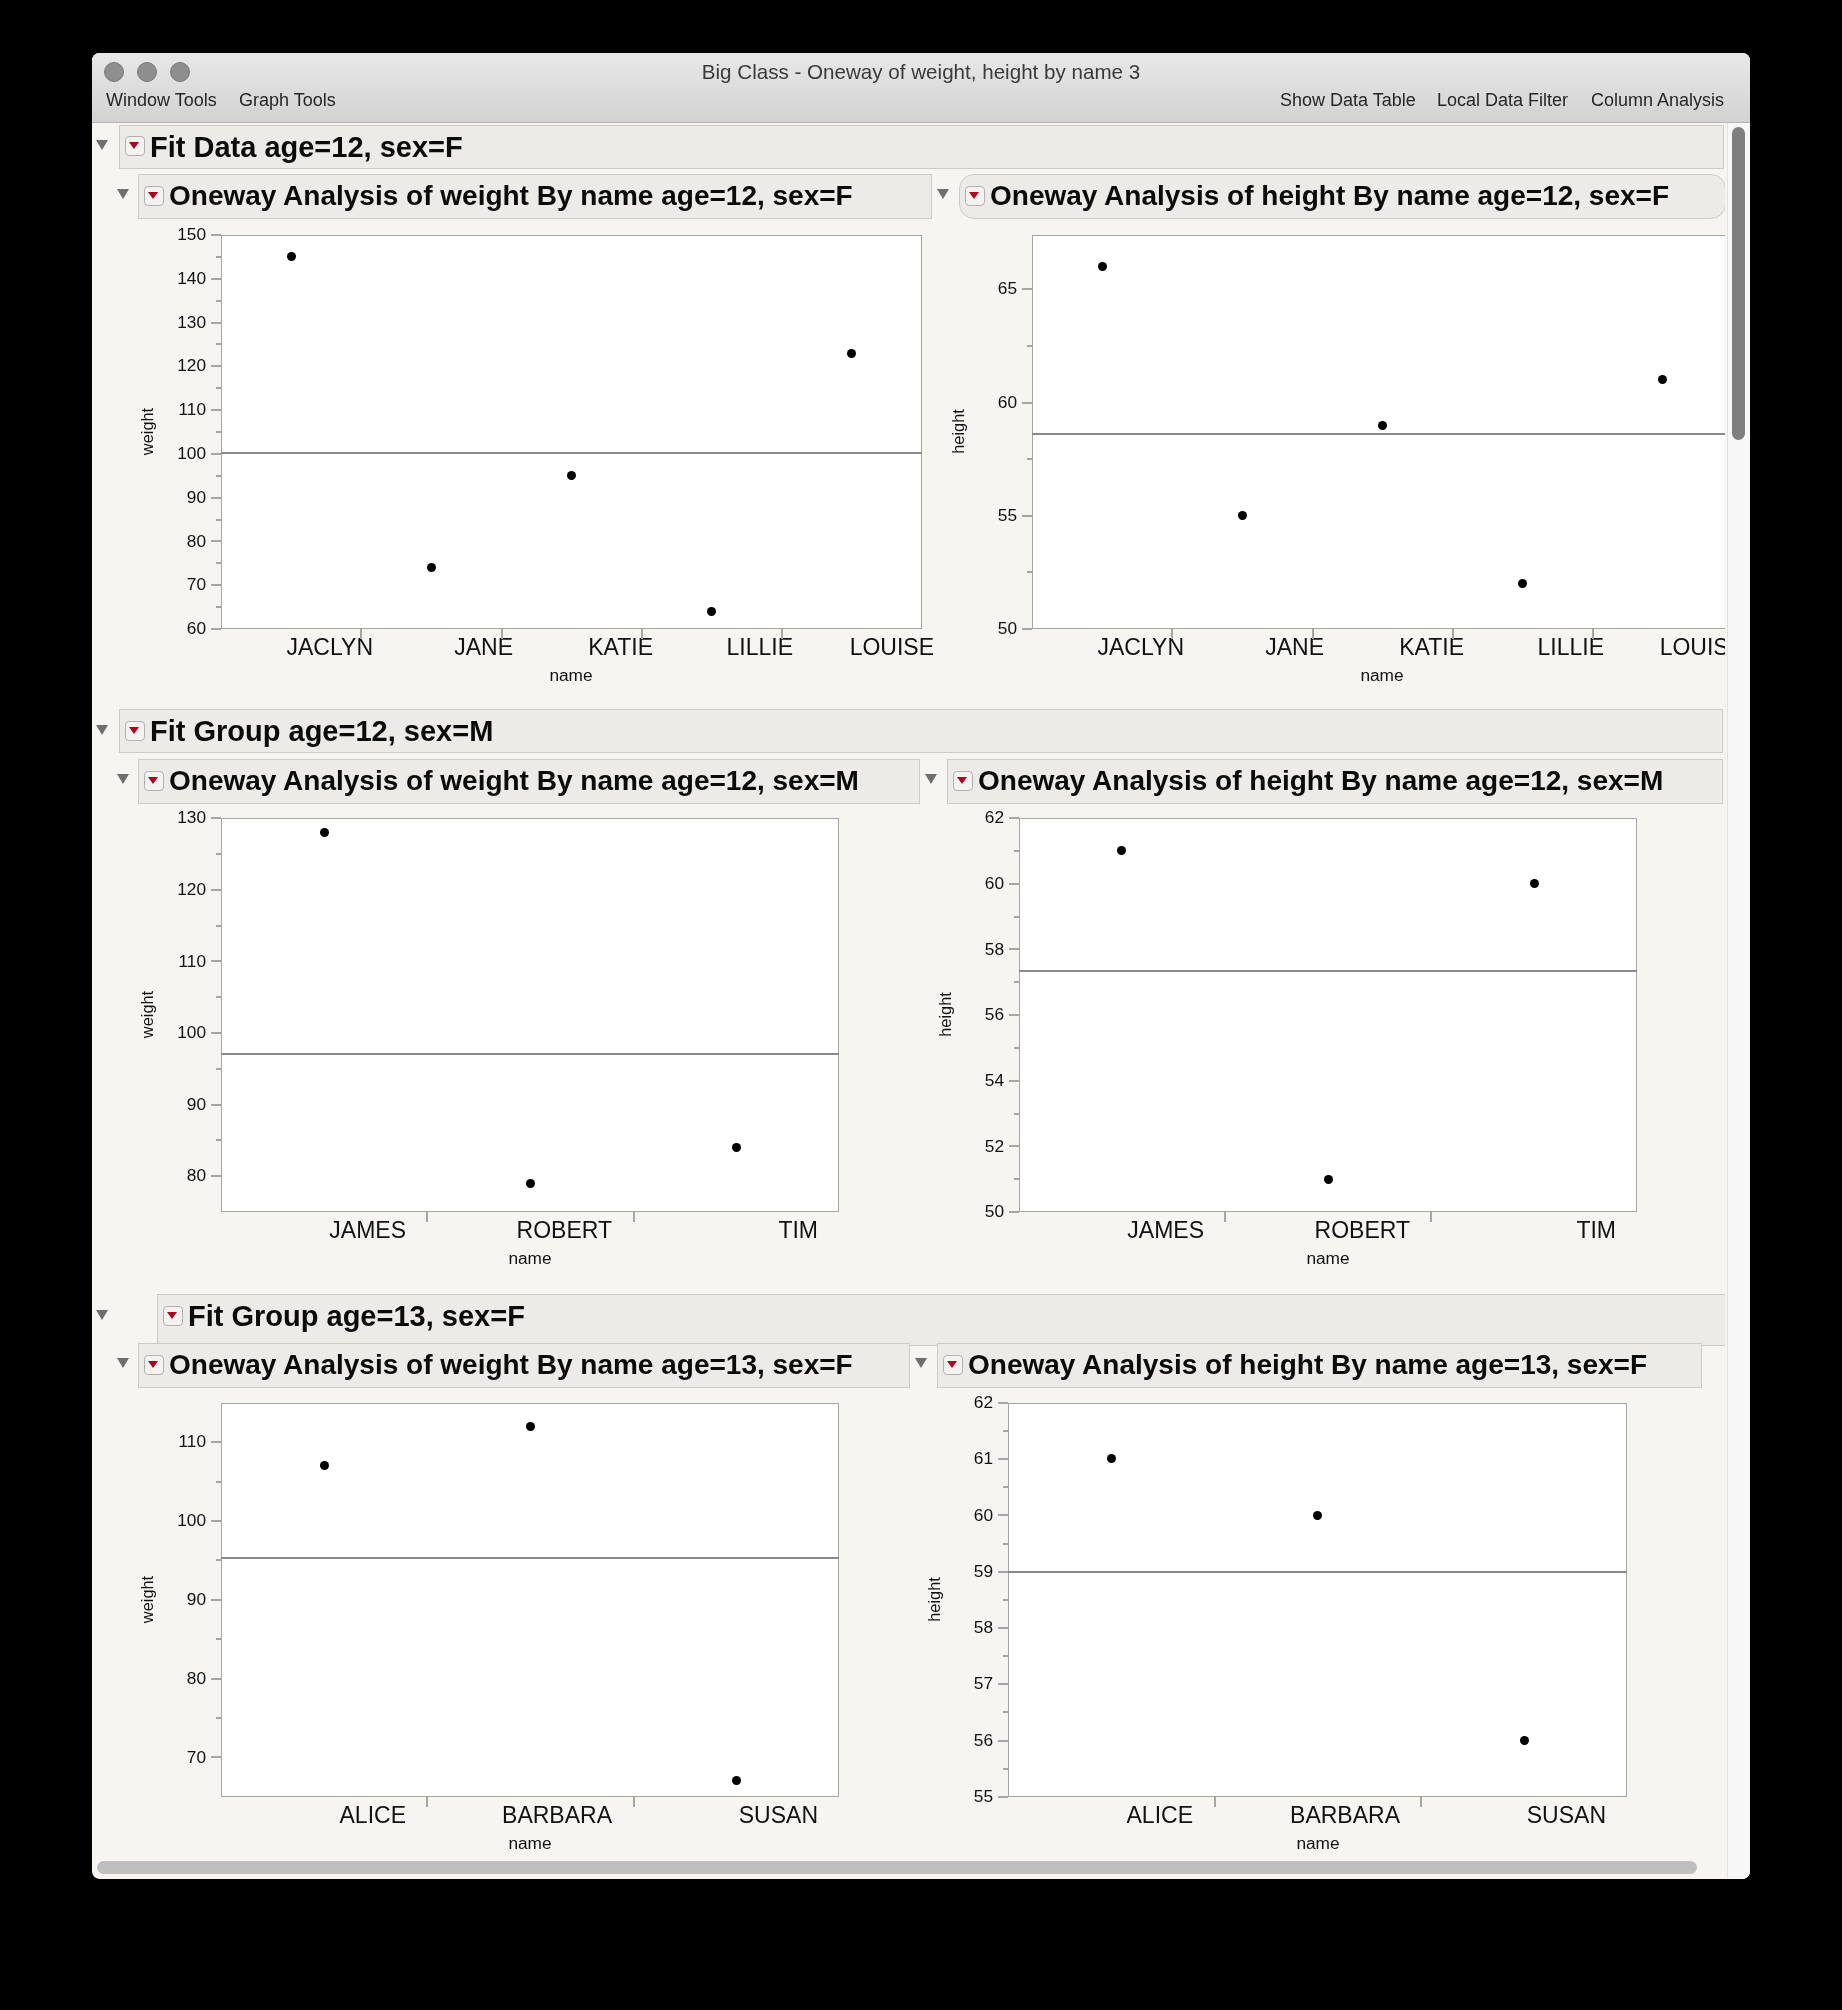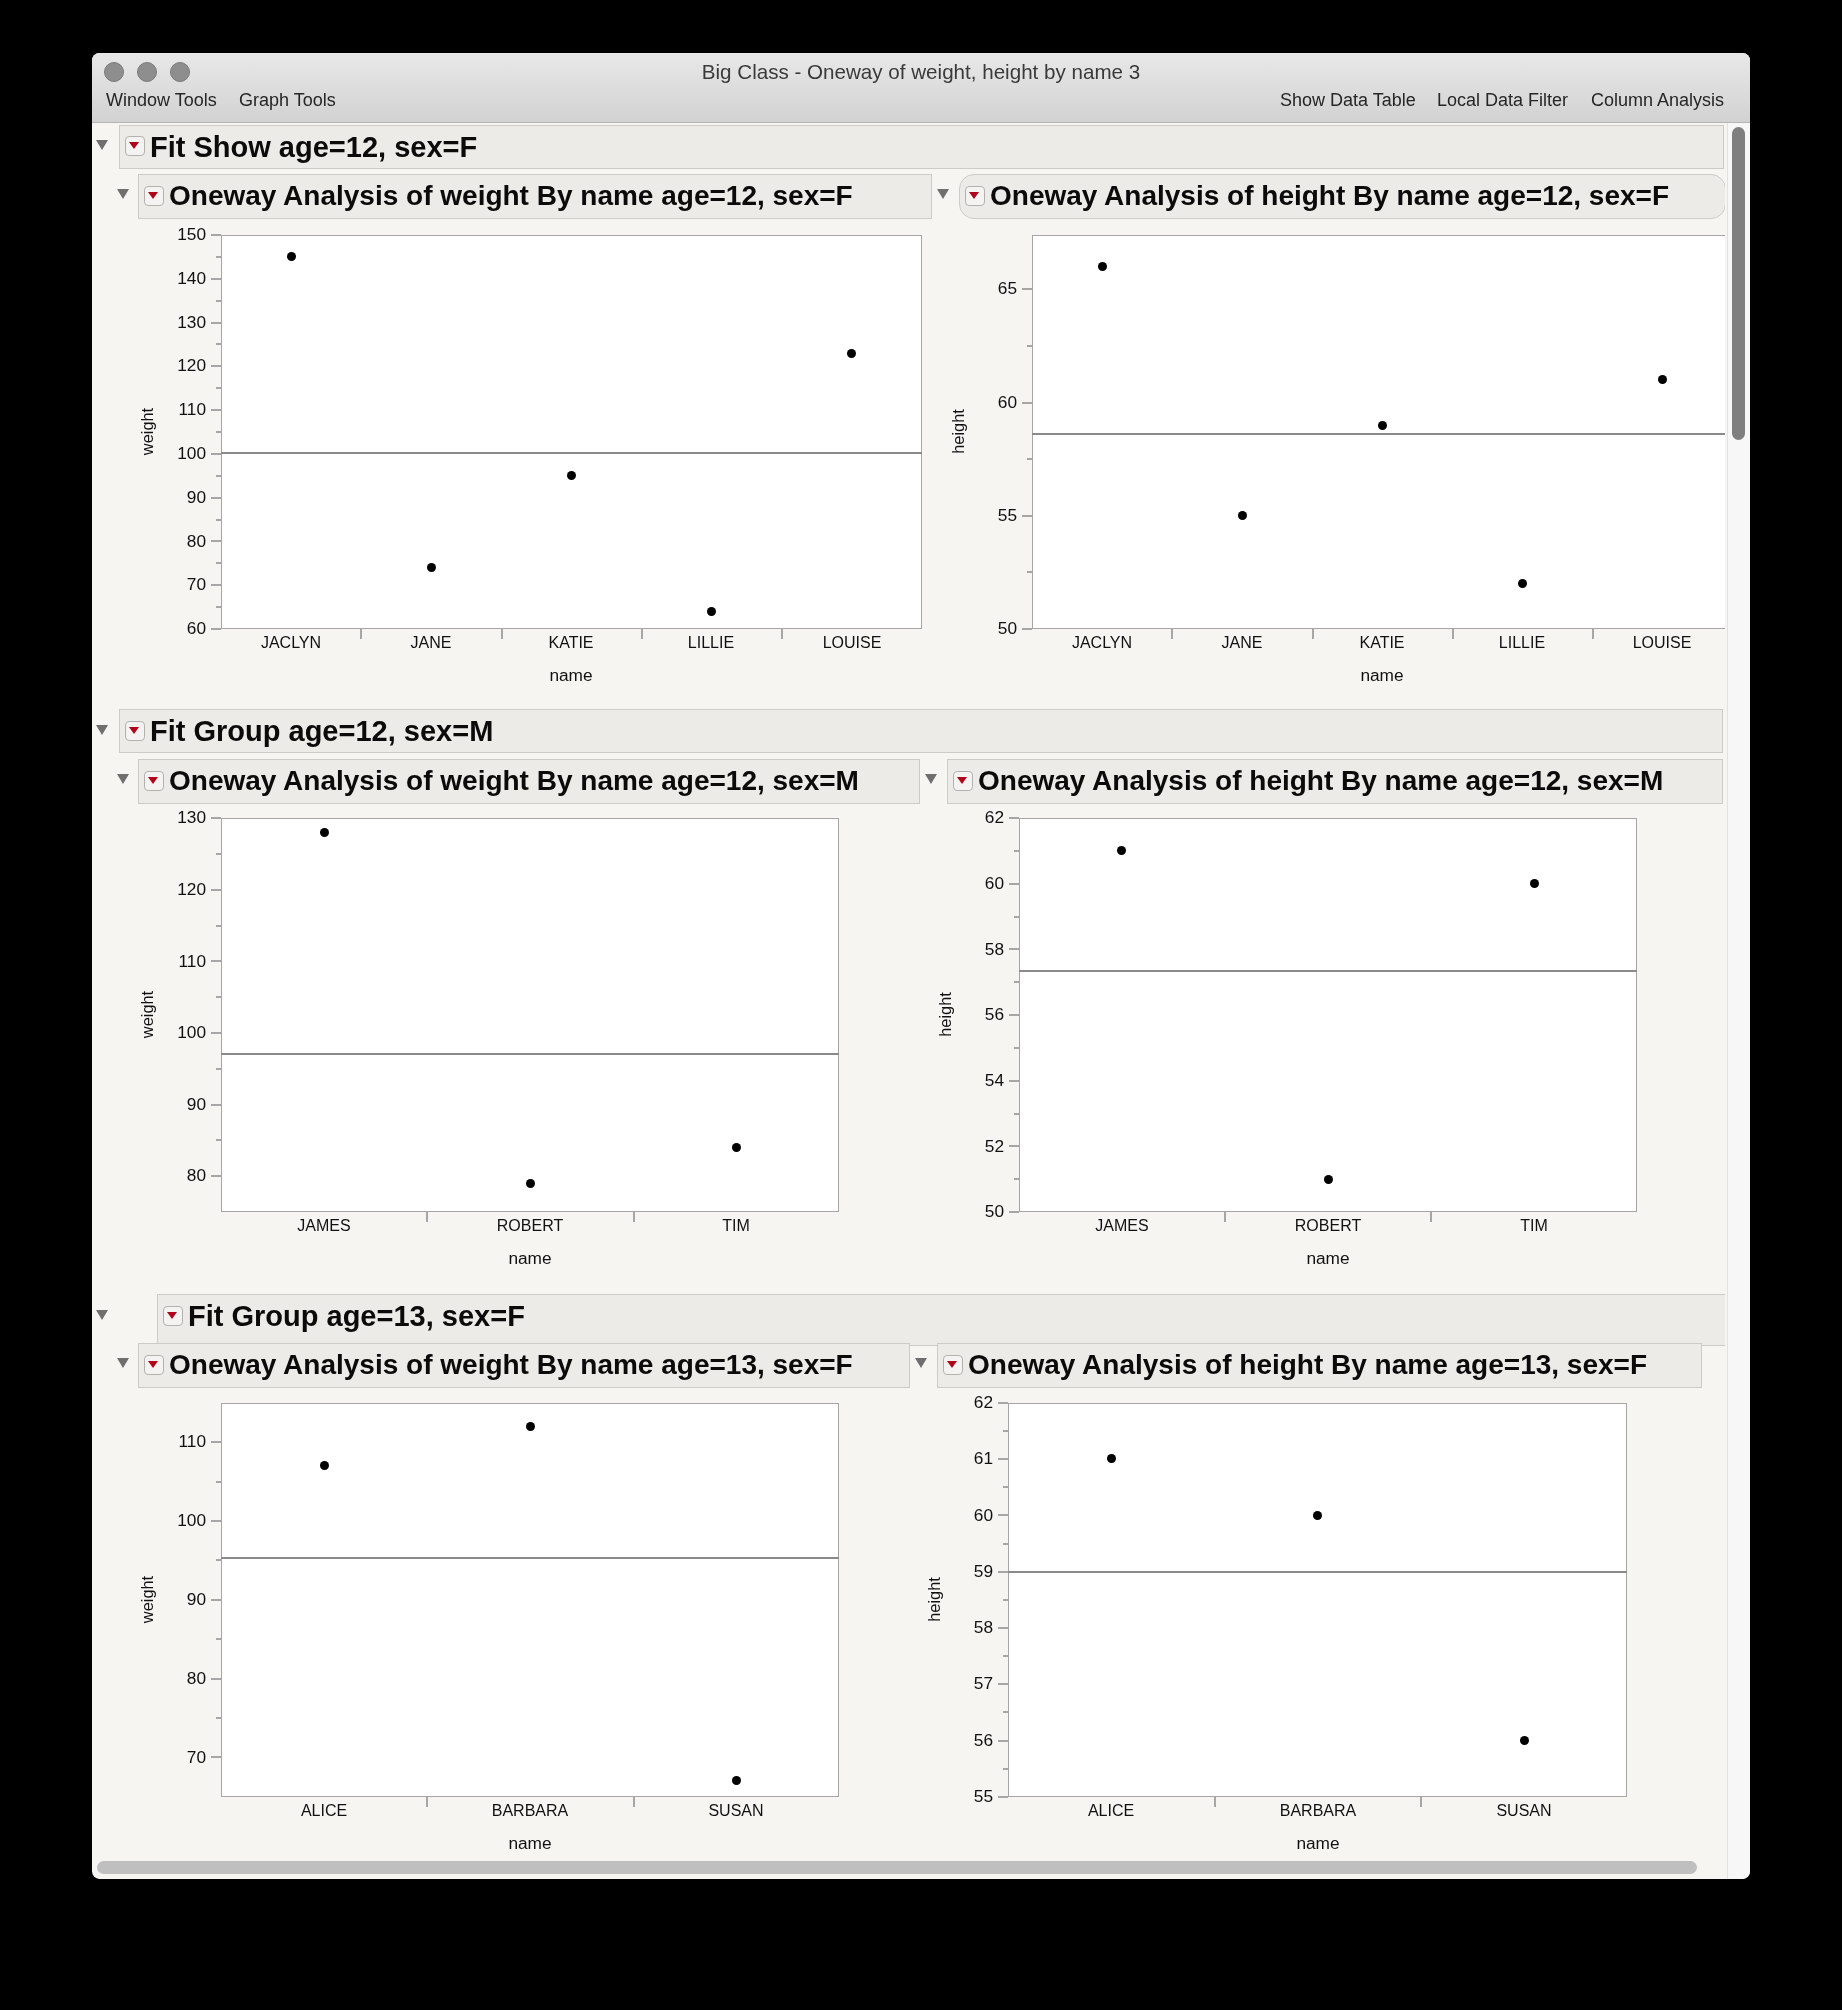--- a/index.html
+++ b/index.html
@@ -34,21 +34,21 @@
     content: ""; position: absolute; left: 2.5px; top: 5px; width: 0; height: 0;
     border-left: 5.8px solid transparent; border-right: 5.8px solid transparent; border-top: 7.4px solid #b0001a;
   }
   .hdr-text { position: absolute; font-weight: bold; white-space: nowrap; color: #0b0b0b; }
   .fit .hdr-text { font-size: 29px; }
   .ow .hdr-text { font-size: 28px; }
   .plot { position: absolute; background: #ffffff; border: 1.6px solid #a6a6a6; box-sizing: border-box; }
   .ytick-label { position: absolute; font-size: 17.3px; text-align: right; width: 49px; color: #111; }
   .ytick { position: absolute; height: 1.6px; background: #a6a6a6; }
   .xtick { position: absolute; width: 1.6px; background: #a6a6a6; }
-  .xcat { position: absolute; font-size: 16px; text-align: center; width: 164px; color: #111; }
+  .xcat { position: absolute; font-size: 23px; text-align: right; width: 164px; color: #111; }
   .xlabel { position: absolute; font-size: 17.3px; text-align: center; width: 164px; color: #111; }
   .ylabel { position: absolute; font-size: 16.4px; transform: rotate(-90deg); transform-origin: center; width: 99px; text-align: center; color: #111; }
   .dot { position: absolute; width: 9px; height: 9px; border-radius: 50%; background: #000; }
   .meanline { position: absolute; height: 1.6px; background: #8a8a8a; }
   .vscroll-track { position: absolute; left: 1635px; top: 70px; width: 23px; height: 1756px; background: #f7f7f7; border-left: 0.8px solid #e2e2e2; }
   .vscroll-thumb { position: absolute; left: 1640px; top: 74px; width: 13px; height: 313px; border-radius: 6.6px; background: #7f7f7f; }
   .hscroll-thumb { position: absolute; left: 5px; top: 1808px; width: 1600px; height: 13px; border-radius: 6.6px; background: #bfbfbf; }
 </style>
 </head>
 <body>
@@ -63,21 +63,21 @@
     <div class="toolbar-item" style="left:147px">Graph Tools</div>
     <div class="toolbar-item" style="left:1188px">Show Data Table</div>
     <div class="toolbar-item" style="left:1345px">Local Data Filter</div>
     <div class="toolbar-item" style="left:1499px">Column Analysis</div>
   </div>
 
   <div class="content" id="content">
       <div class="disclose" style="left: 4.1px; top: 17.3px;"></div>
       <div class="hdr fit" style="left: 27px; top: 1.6px; width: 1605px; height: 44px;">
         <div class="redbtn" style="left: 5px; top: 10.7px;"></div>
-        <div class="hdr-text" style="left: 30px; top: 5px;">Fit Show age=12, sex=F</div>
+        <div class="hdr-text" style="left: 30px; top: 5px;">Fit Data age=12, sex=F</div>
       </div>
       <div class="disclose" style="left: 25px; top: 66px;"></div>
       <div class="hdr ow" style="left: 46px; top: 51px; width: 794px; height: 45px;">
         <div class="redbtn" style="left: 5px; top: 10.7px;"></div>
         <div class="hdr-text" style="left: 30px; top: 5px;">Oneway Analysis of weight By name age=12, sex=F</div>
       </div>
       <div class="plot" style="left: 129px; top: 112px; width: 701px; height: 394px;"></div>
       <div class="ytick" style="left: 119px; top: 505px; width: 10px;"></div>
       <div class="ytick-label" style="left: 65px; top: 495px;">60</div>
       <div class="ytick" style="left: 119px; top: 461px; width: 10px;"></div>

